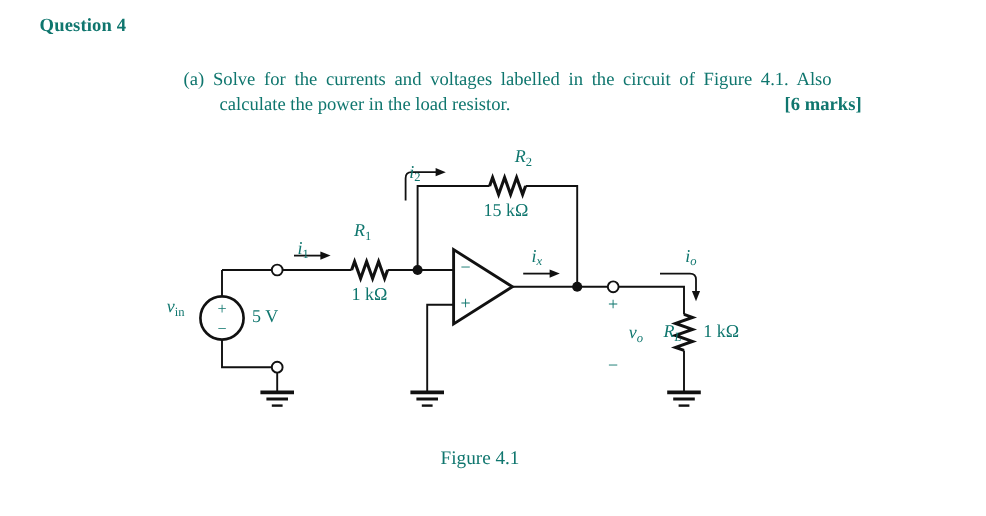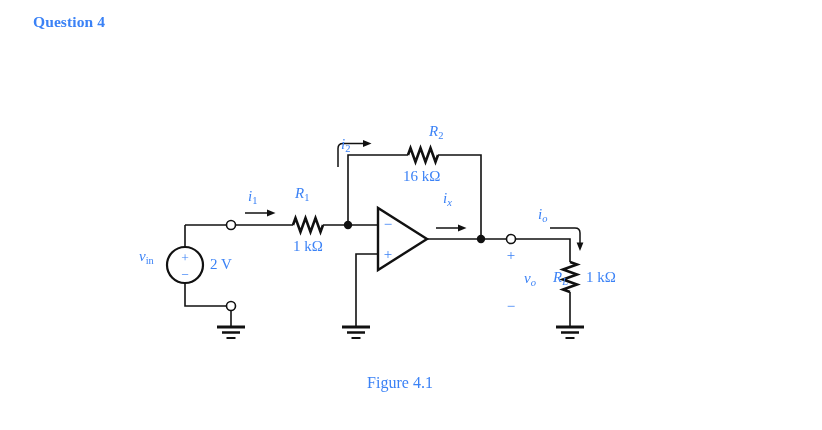--- a/index.html
+++ b/index.html
@@ -1,18 +1,18 @@
 <!DOCTYPE html>
 <html><head>
 <meta charset="utf-8">
 <style>
   html,body{margin:0;padding:0;background:#ffffff;}
   #page{
     position:relative;width:750px;height:430px;background:#ffffff;overflow:hidden;
-    font-family:"Liberation Serif","DejaVu Serif",serif;color:#3b82f6;
+    font-family:"Liberation Serif","DejaVu Serif",serif;color:#0f766e;
   }
   
   .q-title{
     position:absolute;left:33px;top:13px;
     font-size:15.5px;font-weight:bold;letter-spacing:.1px;white-space:nowrap;
   }
   .q-para{position:absolute;left:153px;top:56px;width:565px;font-size:15.5px;line-height:21px;}
   .q-line1{width:540px;text-align:justify;text-align-last:justify;white-space:normal;}
   .q-line2{margin-left:30px;width:535px;display:flex;justify-content:space-between;}
   .q-marks{font-weight:bold;}
@@ -31,20 +31,25 @@
   .sign.small{font-size:13.5px;}
 </style>
 </head>
 <body>
 
 <div id="page">
 
   <div class="q-title">Question 4</div>
 
   <div class="q-para">
+    <div class="q-line1"><span>(a)</span> <span>Solve for the currents and voltages labelled in the circuit of Figure 4.1. Also</span></div>
+    <div class="q-line2">
+      <span>calculate the power in the load resistor.</span>
+      <span class="q-marks">[6 marks]</span>
+    </div>
   </div>
 
   <svg class="circuit" viewBox="0 0 822 430">
 
     <g stroke="#111" stroke-width="1.6" fill="none">
       <path d="M185,247 V225"></path>
       <path d="M185,225 H226.5"></path>
       <path d="M235.5,225 H293"></path>
       <path d="M323,225 H378"></path>
       <path d="M348,225 V155 H408"></path>
@@ -103,39 +108,39 @@
         <line x1="436" y1="228" x2="459" y2="228"></line>
         <polygon points="458,224.6 466.5,228 458,231.4" stroke="none"></polygon>
       </g>
       <g>
         <path d="M550,228 H575 Q580,228 580,233 V243.5" fill="none"></path>
         <polygon points="576.6,242.5 583.4,242.5 580,251" stroke="none"></polygon>
       </g>
     </g>
   </svg>
 
-  <span class="clabel" style="left:248px;top:188px"><i>i</i><sub>1</sub></span>
+  <span class="clabel" style="left:248px;top:200px"><i>i</i><sub>1</sub></span>
 
   <span class="clabel" style="left:295px;top:185px"><i>R</i><sub>1</sub></span>
 
   <span class="clabel" style="left:293px;top:238px">1 kΩ</span>
 
   <span class="clabel" style="left:341px;top:136px"><i>i</i><sub>2</sub></span>
 
   <span class="clabel" style="left:429px;top:123px"><i>R</i><sub>2</sub></span>
 
-  <span class="clabel" style="left:403px;top:168px">16 kΩ</span>
+  <span class="clabel" style="left:403px;top:168px">15 kΩ</span>
 
-  <span class="clabel" style="left:443px;top:190px"><i>i</i><sub class="it">x</sub></span>
+  <span class="clabel" style="left:443px;top:206px"><i>i</i><sub class="it">x</sub></span>
 
-  <span class="clabel" style="left:538px;top:206px"><i>i</i><sub class="it">o</sub></span>
+  <span class="clabel" style="left:571px;top:206px"><i>i</i><sub class="it">o</sub></span>
 
   <span class="clabel" style="left:139px;top:248px"><i>v</i><sub>in</sub></span>
 
-  <span class="clabel" style="left:210px;top:256px">2 V</span>
+  <span class="clabel" style="left:210px;top:256px">5 V</span>
 
   <span class="clabel" style="left:524px;top:270px"><i>v</i><sub class="it">o</sub></span>
 
   <span class="clabel" style="left:553px;top:269px"><i>R</i><sub class="it">L</sub></span>
 
   <span class="clabel" style="left:586px;top:269px">1 kΩ</span>
 
   <span class="sign small" style="left:185px;top:257px">+</span>
   <span class="sign small" style="left:185px;top:274px">−</span>
   <span class="sign" style="left:388px;top:224px">−</span>

